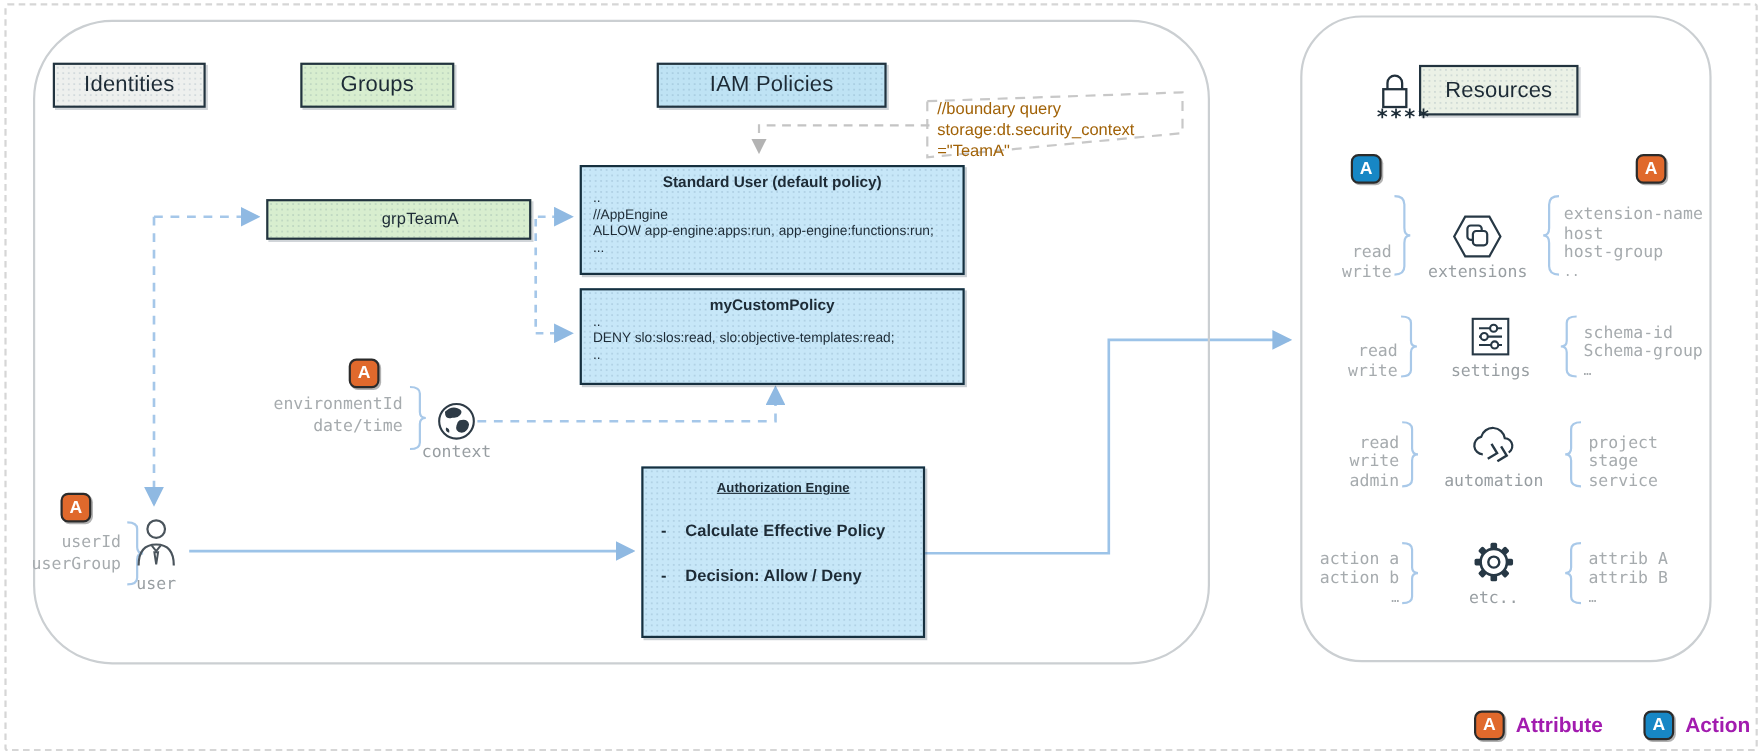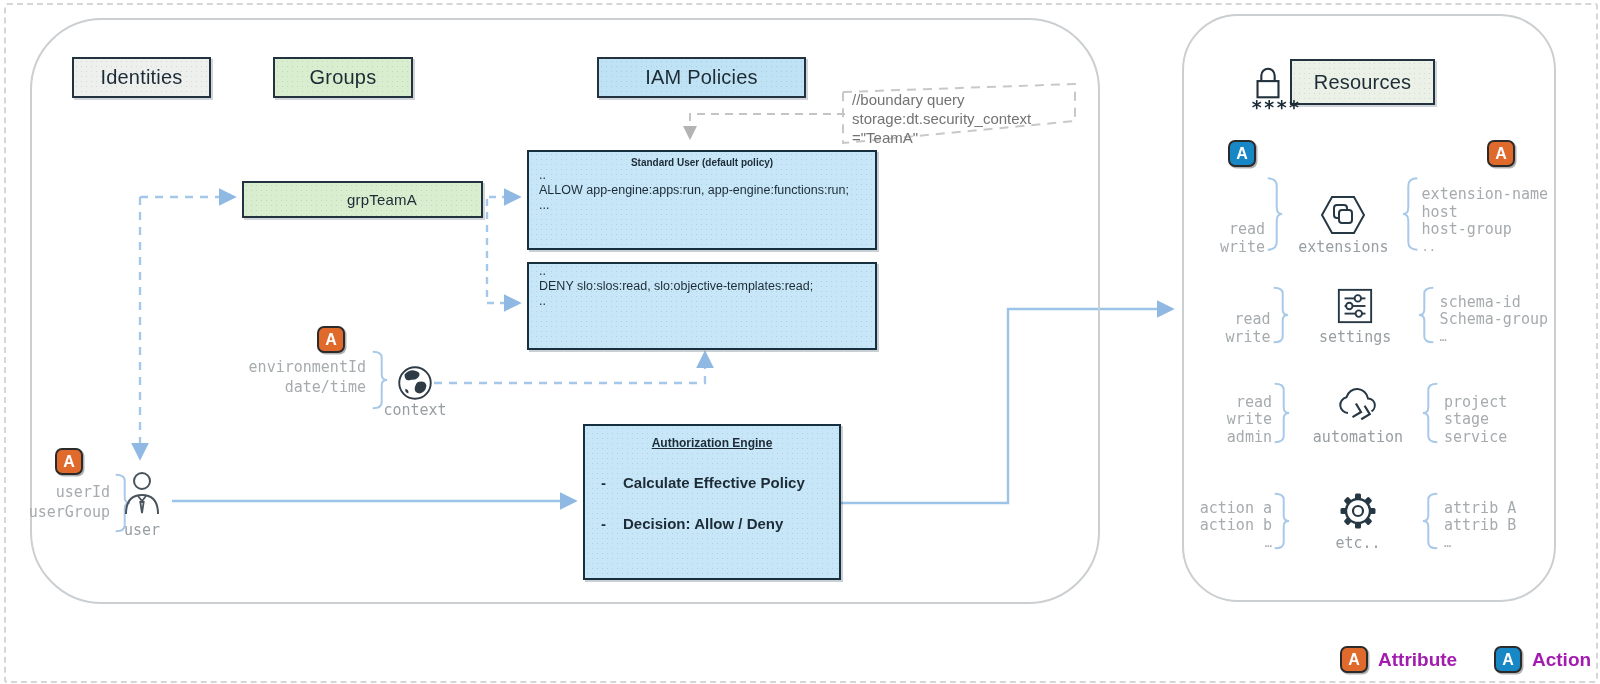--- a/index.html
+++ b/index.html
@@ -14,36 +14,36 @@
   .hbox{display:flex;align-items:center;justify-content:center;border:2px solid #22333f;
         font-size:20px;font-weight:500;letter-spacing:.2px;
         box-shadow:2px 2px 0 rgba(45,65,80,.22);}
   .dots{background-image:radial-gradient(circle,rgba(30,70,105,.13) .8px,transparent 1px);
         background-size:5px 5px;}
   .fill-gray{background-color:#eef0ee;}
   .fill-green{background-color:#d8eecf;}
   .fill-blue{background-color:#bfe3f4;}
 
   .policy{border:2px solid #16303f;background-color:#c7e7f8;box-shadow:2px 2px 0 rgba(45,65,80,.25);}
-  .policy .ptitle{font-size:10px;font-weight:bold;text-align:center;margin-top:5px;}
+  .policy .ptitle{font-size:14px;font-weight:bold;text-align:center;margin-top:5px;}
   .policy .pline{font-size:12.5px;line-height:15px;margin-left:10px;white-space:nowrap;}
 
   .mono{font-family:"DejaVu Sans Mono",monospace;}
   .muted{color:#a6abae;}
   .icon-label{font-size:15px;color:#989ea2;margin-top:3px;text-align:center;white-space:nowrap;}
 
   .badge{display:flex;align-items:center;justify-content:center;width:28px;height:27px;
          border:2px solid #2b2b2b;border-radius:7px;color:#ffffff;font-weight:bold;font-size:16px;
          box-shadow:1.5px 1.5px 0 rgba(0,0,0,.3);box-sizing:border-box;}
   .badge-orange{background:#e0692c;}
   .badge-blue{background:#1787c5;}
 
   .attr-lines{text-align:right;font-size:15px;line-height:20px;white-space:nowrap;}
 
-  .callout-text{font-size:15px;line-height:19px;color:#737373;white-space:nowrap;}
+  .callout-text{font-size:15px;line-height:19px;color:#a16207;white-space:nowrap;}
 
   .auth{display:flex;flex-direction:column;}
   .auth-title{font-size:12px;font-weight:bold;text-decoration:underline;text-align:center;margin-top:10px;}
   .auth-bullet{display:flex;margin-top:24px;font-size:15px;font-weight:bold;}
   .auth-bullet .dash{width:22px;margin-left:16px;}
 
   .res-row{display:flex;align-items:flex-end;}
   .res-actions{width:76px;text-align:right;font-size:15px;line-height:17.5px;white-space:nowrap;}
   .res-bracecol{width:22px;align-self:stretch;display:flex;align-items:center;}
   .res-center{width:128px;display:flex;flex-direction:column;align-items:center;}
@@ -89,21 +89,21 @@
     <path d="M434,383 H705 V353" fill="none" stroke="#a5c7e9" stroke-width="2.4" stroke-dasharray="8 7" marker-end="url(#arrB)"></path>
 
     <path d="M172,501 H575" fill="none" stroke="#9cc3e8" stroke-width="2.4" marker-end="url(#arrB)"></path>
 
     <path d="M838,503 H1008 V309 H1172" fill="none" stroke="#9cc3e8" stroke-width="2.4" marker-end="url(#arrB)"></path>
   </svg>
 
   <div class="abs container left-container"></div>
   <div class="abs container right-container"></div>
 
-  <div class="abs hbox fill-gray dots" style="left:72px;top:57px;width:135px;height:37px;">
+  <div class="abs hbox fill-gray dots" style="left:48px;top:57px;width:135px;height:37px;">
     <span>Identities</span>
   </div>
   <div class="abs hbox fill-blue dots" style="left:597px;top:57px;width:205px;height:37px;">
     <span>IAM Policies</span>
   </div>
   <div class="abs hbox fill-green dots" style="left:273px;top:57px;width:136px;height:37px;">
     <span>Groups</span>
   </div>
 
   <div class="abs callout-text" style="left:852px;top:90px;">
@@ -112,25 +112,27 @@
     <div>="TeamA"</div>
   </div>
 
   <div class="abs hbox fill-green dots" style="left:242px;top:181px;width:198px;height:33px;font-size:15px;font-weight:500;padding-left:39px;">
     <span>grpTeamA</span>
   </div>
 
   <div class="abs policy dots" style="left:527px;top:150px;width:346px;height:96px;">
     <div class="ptitle">Standard User (default policy)</div>
     <div class="pline">..</div>
+    <div class="pline">//AppEngine</div>
     <div class="pline">ALLOW app-engine:apps:run, app-engine:functions:run;</div>
     <div class="pline">...</div>
   </div>
 
   <div class="abs policy dots" style="left:527px;top:262px;width:346px;height:84px;">
+    <div class="ptitle">myCustomPolicy</div>
     <div class="pline">..</div>
     <div class="pline">DENY slo:slos:read, slo:objective-templates:read;</div>
     <div class="pline">..</div>
   </div>
 
   <div class="abs badge badge-orange" style="left:317px;top:326px;">
     <span>A</span>
   </div>
   <div class="abs attr-lines mono muted" style="left:230px;top:357px;width:136px;">
     <div>environmentId</div>

